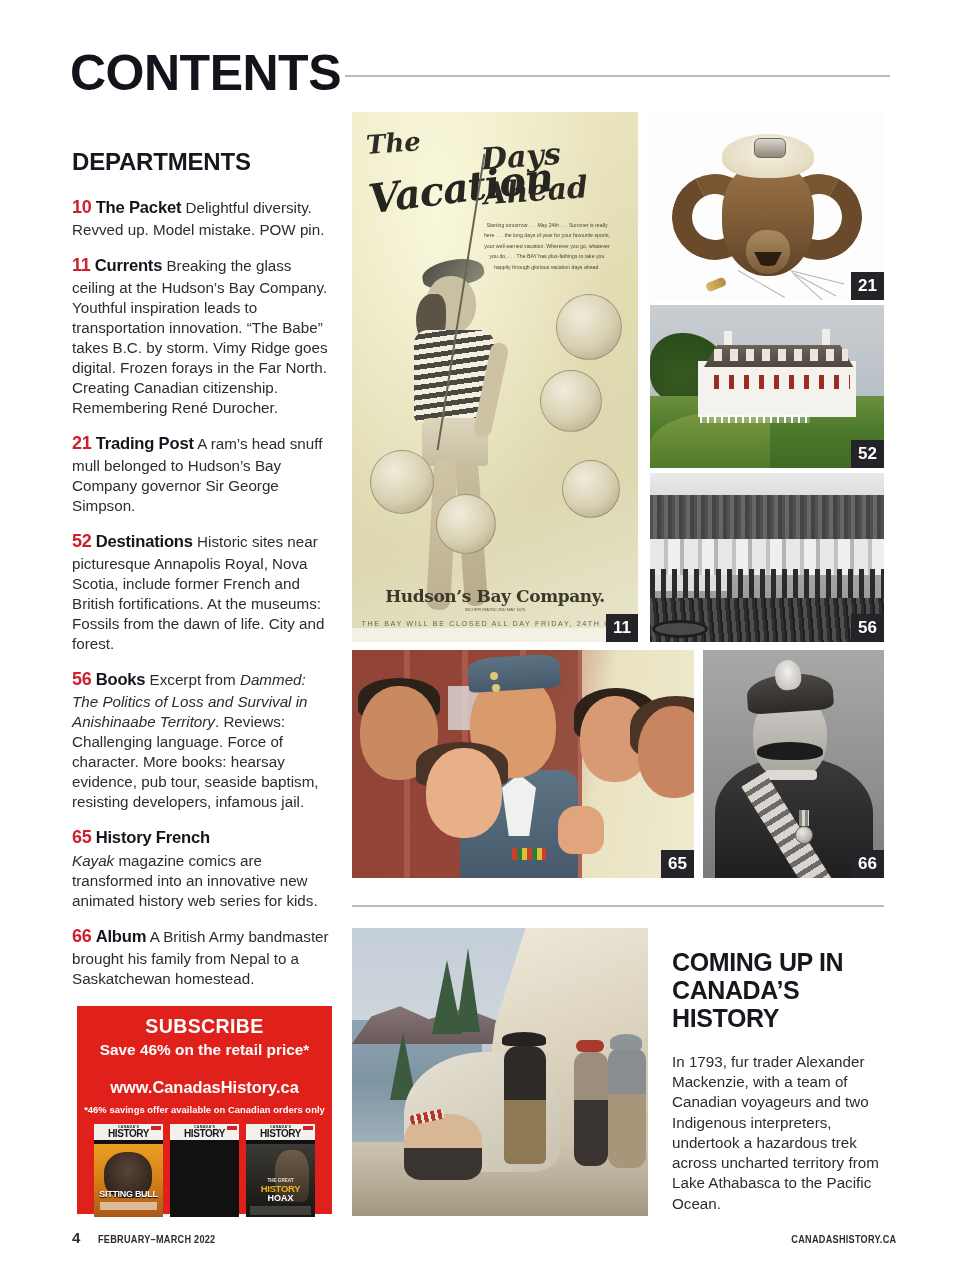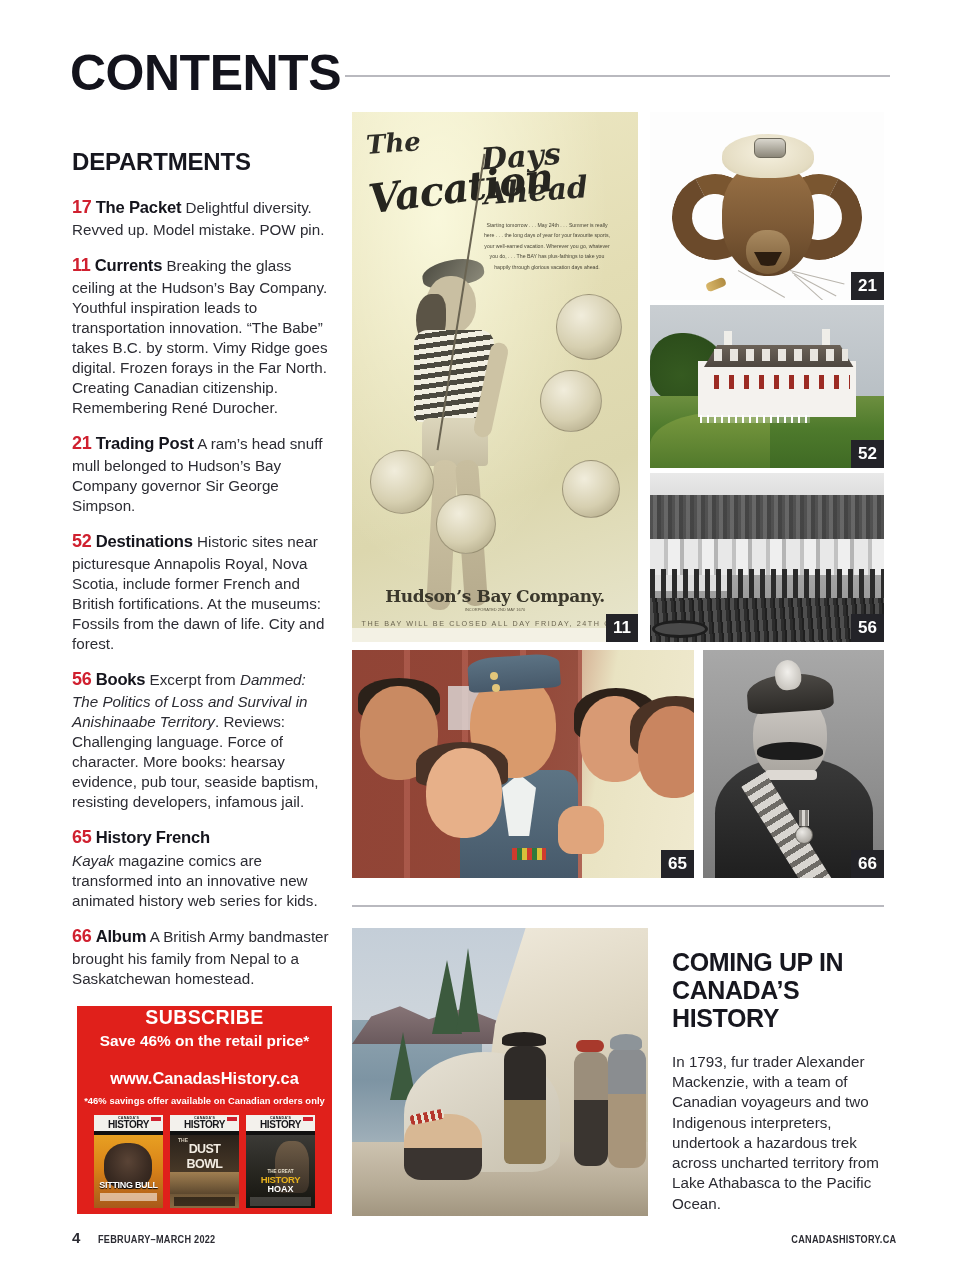--- a/index.html
+++ b/index.html
@@ -27,21 +27,21 @@
   .entry { margin-bottom:14px; font-size:15.2px; line-height:1.32; color:#2c2c33; }
   .entry .pg { color:#D0202F; font-weight:600; font-size:18px; letter-spacing:-0.3px; }
   .entry .ttl { font-weight:800; color:#15151d; font-size:16.6px; letter-spacing:-0.2px; }
   .entry .desc { font-weight:400; }
   .entry .it { font-style: italic; }
   .entry .blockttl { display:block; margin-bottom:1px; }
 
   
   .subscribe-ad {
     position:absolute; left:77px; top:1006px; width:255px; height:208px;
-    background:#E0201B; color:#fff; text-align:center; 
+    background:#E0201B; color:#fff; text-align:center; padding-top:9px;
   }
   .sub-h { font-size:19.5px; font-weight:800; letter-spacing:0.4px; }
   .sub-l1 { font-size:15.4px; font-weight:700; margin-top:3px; }
   .sub-l2 { font-size:16.4px; font-weight:700; margin-top:19px; }
   .sub-fine { font-size:9.4px; font-weight:600; margin-top:7px; letter-spacing:0.05px; }
   .covers { display:flex; justify-content:center; gap:7px; margin-top:9px; }
   .cover { width:69px; height:93px; position:relative; overflow:hidden; background:#111; }
   .cover .masthead {
     position:absolute; top:0; left:0; right:0; height:16px; background:#f3f1ec;
     display:flex; flex-direction:column; align-items:center; justify-content:center;
@@ -300,21 +300,21 @@
 
   <div class="header">
     <div class="contents-title">CONTENTS</div>
     <div class="header-rule"></div>
   </div>
 
   <div class="left-col">
     <div class="dept-heading">DEPARTMENTS</div>
 
     <div class="entry">
-      <span class="pg">17</span>
+      <span class="pg">10</span>
       <span class="ttl">The Packet</span>
       <span class="desc">Delightful diversity. Revved up. Model mistake. POW pin.</span>
     </div>
 
     <div class="entry">
       <span class="pg">11</span>
       <span class="ttl">Currents</span>
       <span class="desc">Breaking the glass ceiling at the Hudson’s Bay Company. Youthful inspiration leads to transportation innovation. “The Babe” takes B.C. by storm. Vimy Ridge goes digital. Frozen forays in the Far North. Creating Canadian citizenship. Remembering René Durocher.</span>
     </div>
 
@@ -365,27 +365,20 @@
           <div class="sub"></div>
         </div>
         <div class="masthead">
           <div class="mast-small">CANADA’S</div>
           <div class="mast-big">HISTORY</div>
           <div class="mast-flag"></div>
         </div>
       </div>
 
       <div class="cover cov2">
-        <div class="cov-body">
-          <div class="pre">THE</div>
-          <div class="cov-title">DUST</div>
-          <div class="cov-title2">BOWL</div>
-          <div class="horizon"></div>
-          <div class="bar"></div>
-        </div>
         <div class="masthead">
           <div class="mast-small">CANADA’S</div>
           <div class="mast-big">HISTORY</div>
           <div class="mast-flag"></div>
         </div>
       </div>
 
       <div class="cover cov3">
         <div class="cov-body">
           <div class="fig"></div>

